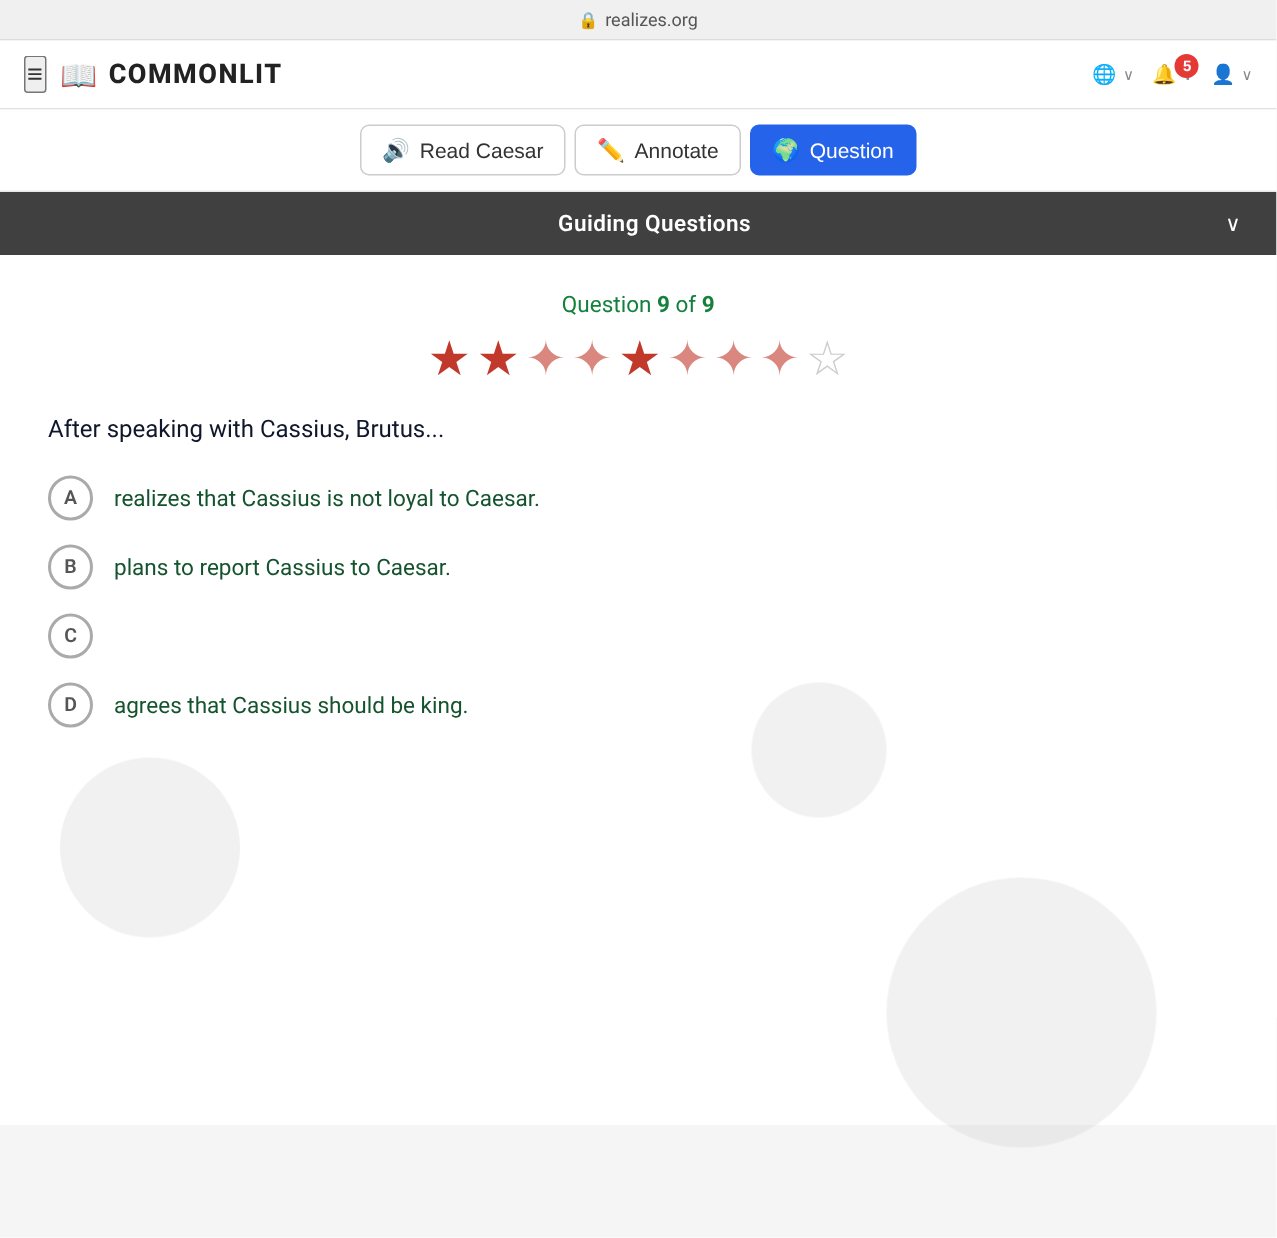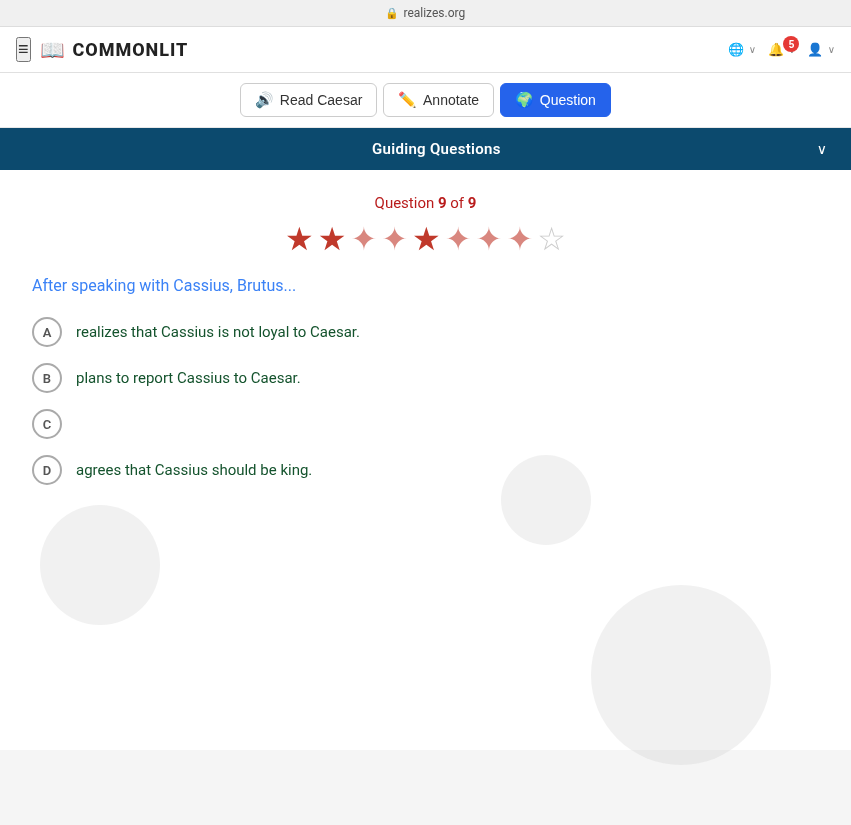--- a/index.html
+++ b/index.html
@@ -111,21 +111,21 @@
     }
     .btn-icon { font-size: 15px; }
     .btn-translate {
       background: #2563eb;
       border-color: #2563eb;
       color: white;
     }
 
     
     .guiding-banner {
-      background: #0c4a6e;
+      background: #404040;
       color: white;
       text-align: center;
       padding: 12px;
       font-size: 15px;
       font-weight: 600;
       letter-spacing: 0.3px;
       display: flex;
       align-items: center;
       justify-content: space-between;
       padding-left: 24px;
@@ -147,38 +147,38 @@
       min-height: 580px;
     }
 
     
     .question-header {
       text-align: center;
       margin-bottom: 18px;
     }
     .question-label {
       font-size: 15px;
-      color: #b91c1c;
+      color: #15803d;
       margin-bottom: 8px;
     }
     .question-label strong { font-weight: 700; }
     .stars-row {
       display: flex;
       justify-content: center;
       gap: 4px;
       font-size: 32px;
     }
     .star-filled { color: #c0392b; }
     .star-half { color: #c0392b; opacity: 0.6; }
     .star-empty { color: #ccc; }
 
     
     .question-text {
       font-size: 16px;
-      color: #3b82f6;
+      color: #0f172a;
       margin-bottom: 22px;
       margin-top: 8px;
     }
 
     
     .options-list {
       list-style: none;
       display: flex;
       flex-direction: column;
       gap: 16px;

